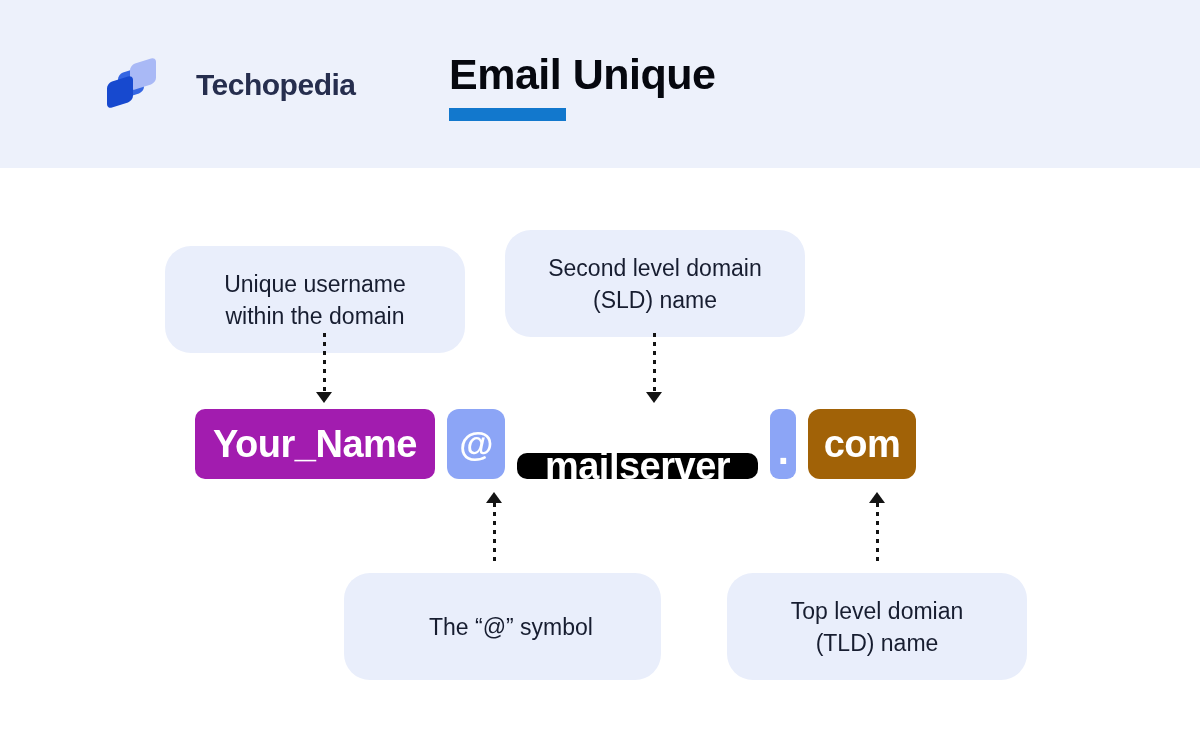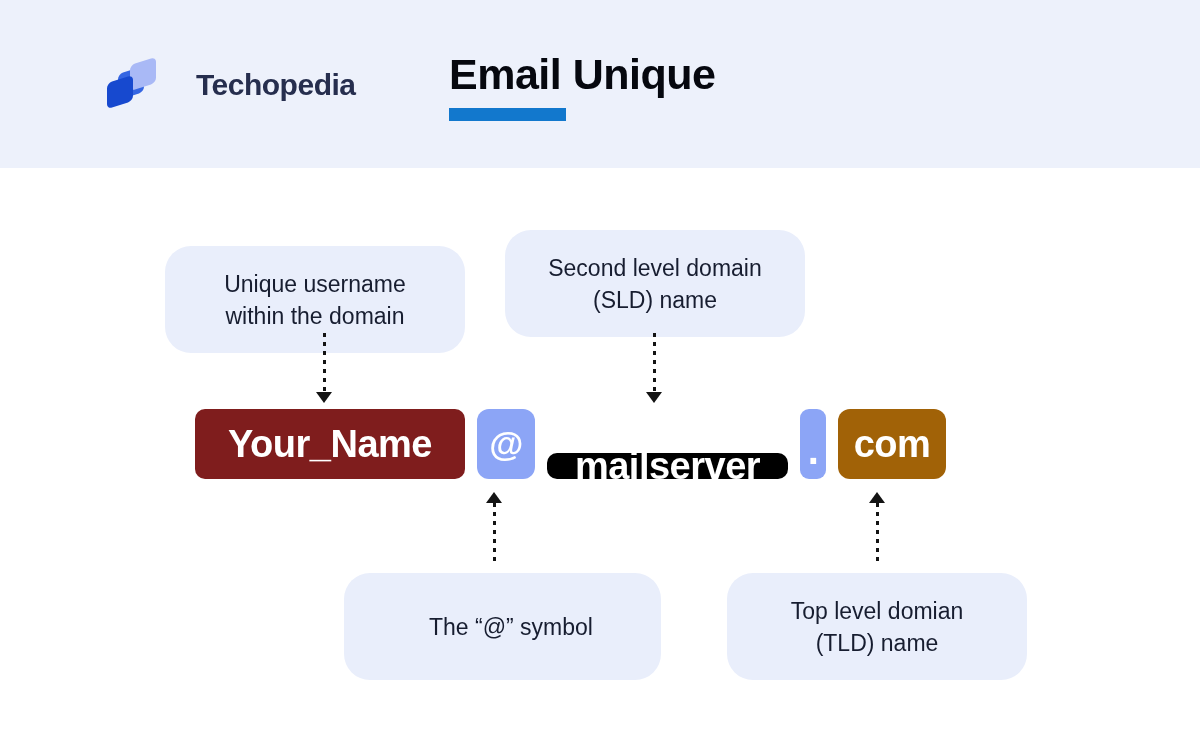--- a/index.html
+++ b/index.html
@@ -53,21 +53,21 @@
 
   
   .email-row {
     position:absolute; left:195px; top:409px; height:70px;
     display:flex; gap:12px; align-items:stretch;
   }
   .seg {
     border-radius:10px; display:flex; align-items:center; justify-content:center;
     color:#ffffff; font-weight:700; font-size:38px; letter-spacing:-0.5px;
   }
-  .seg-username { width:270px; background:#7f1d1d; }
+  .seg-username { width:240px; background:#a21caf; }
   .seg-at       { width:58px;  background:#8ca5f6; font-size:35px; border-radius:12px; }
   .seg-sld      { width:241px; background:#000000;margin-top:44px; }
   .seg-dot      { width:26px;  background:#8ca5f6; font-size:40px; border-radius:9px; }
   .seg-tld      { width:108px; background:#a16207; border-radius:12px; }
   .seg-dot span { transform:translateY(6px); }
 
   
   .arrow {
     position:absolute; width:16px; height:70px;
     display:flex; flex-direction:column; align-items:center;

